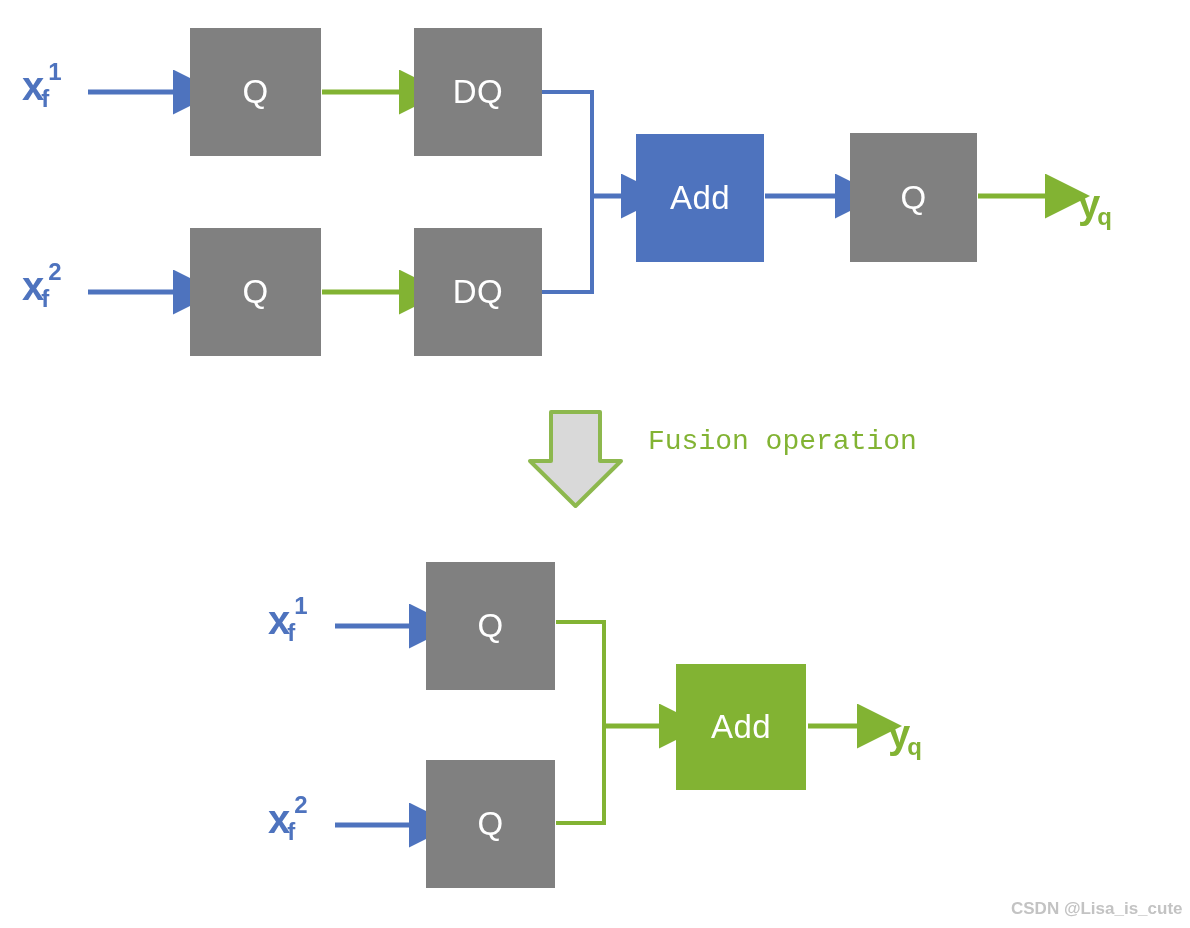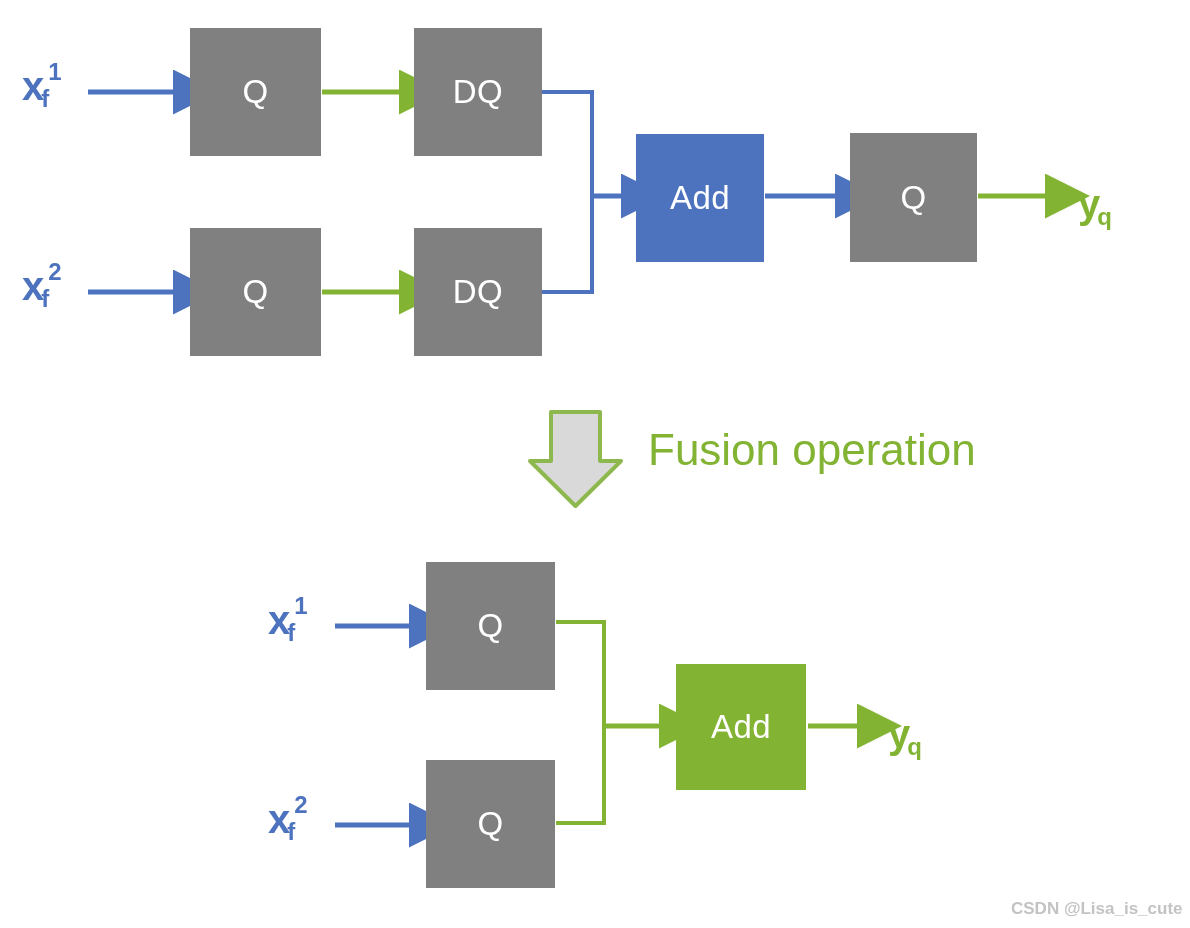--- a/index.html
+++ b/index.html
@@ -62,22 +62,22 @@
     position: relative;
     top: -20px;
     left: -4px;
     font-weight: bold;
   }
   .label-blue  { color: #4E73BE; }
   .label-green { color: #82B333; margin-top: 12px; }
 
   .fusion-text {
     position: absolute;
-    font-family: Liberation Sans, sans-serif;
-    font-size: 44px;
+    font-family: Liberation Mono, monospace;
+    font-size: 28px;
     color: #82B333;
     white-space: nowrap;
     line-height: 1;
   }
   .watermark {
     position: absolute;
     font-family: "Liberation Sans", sans-serif;
     font-size: 17px;
     color: #c3c3c3;
     white-space: nowrap;

